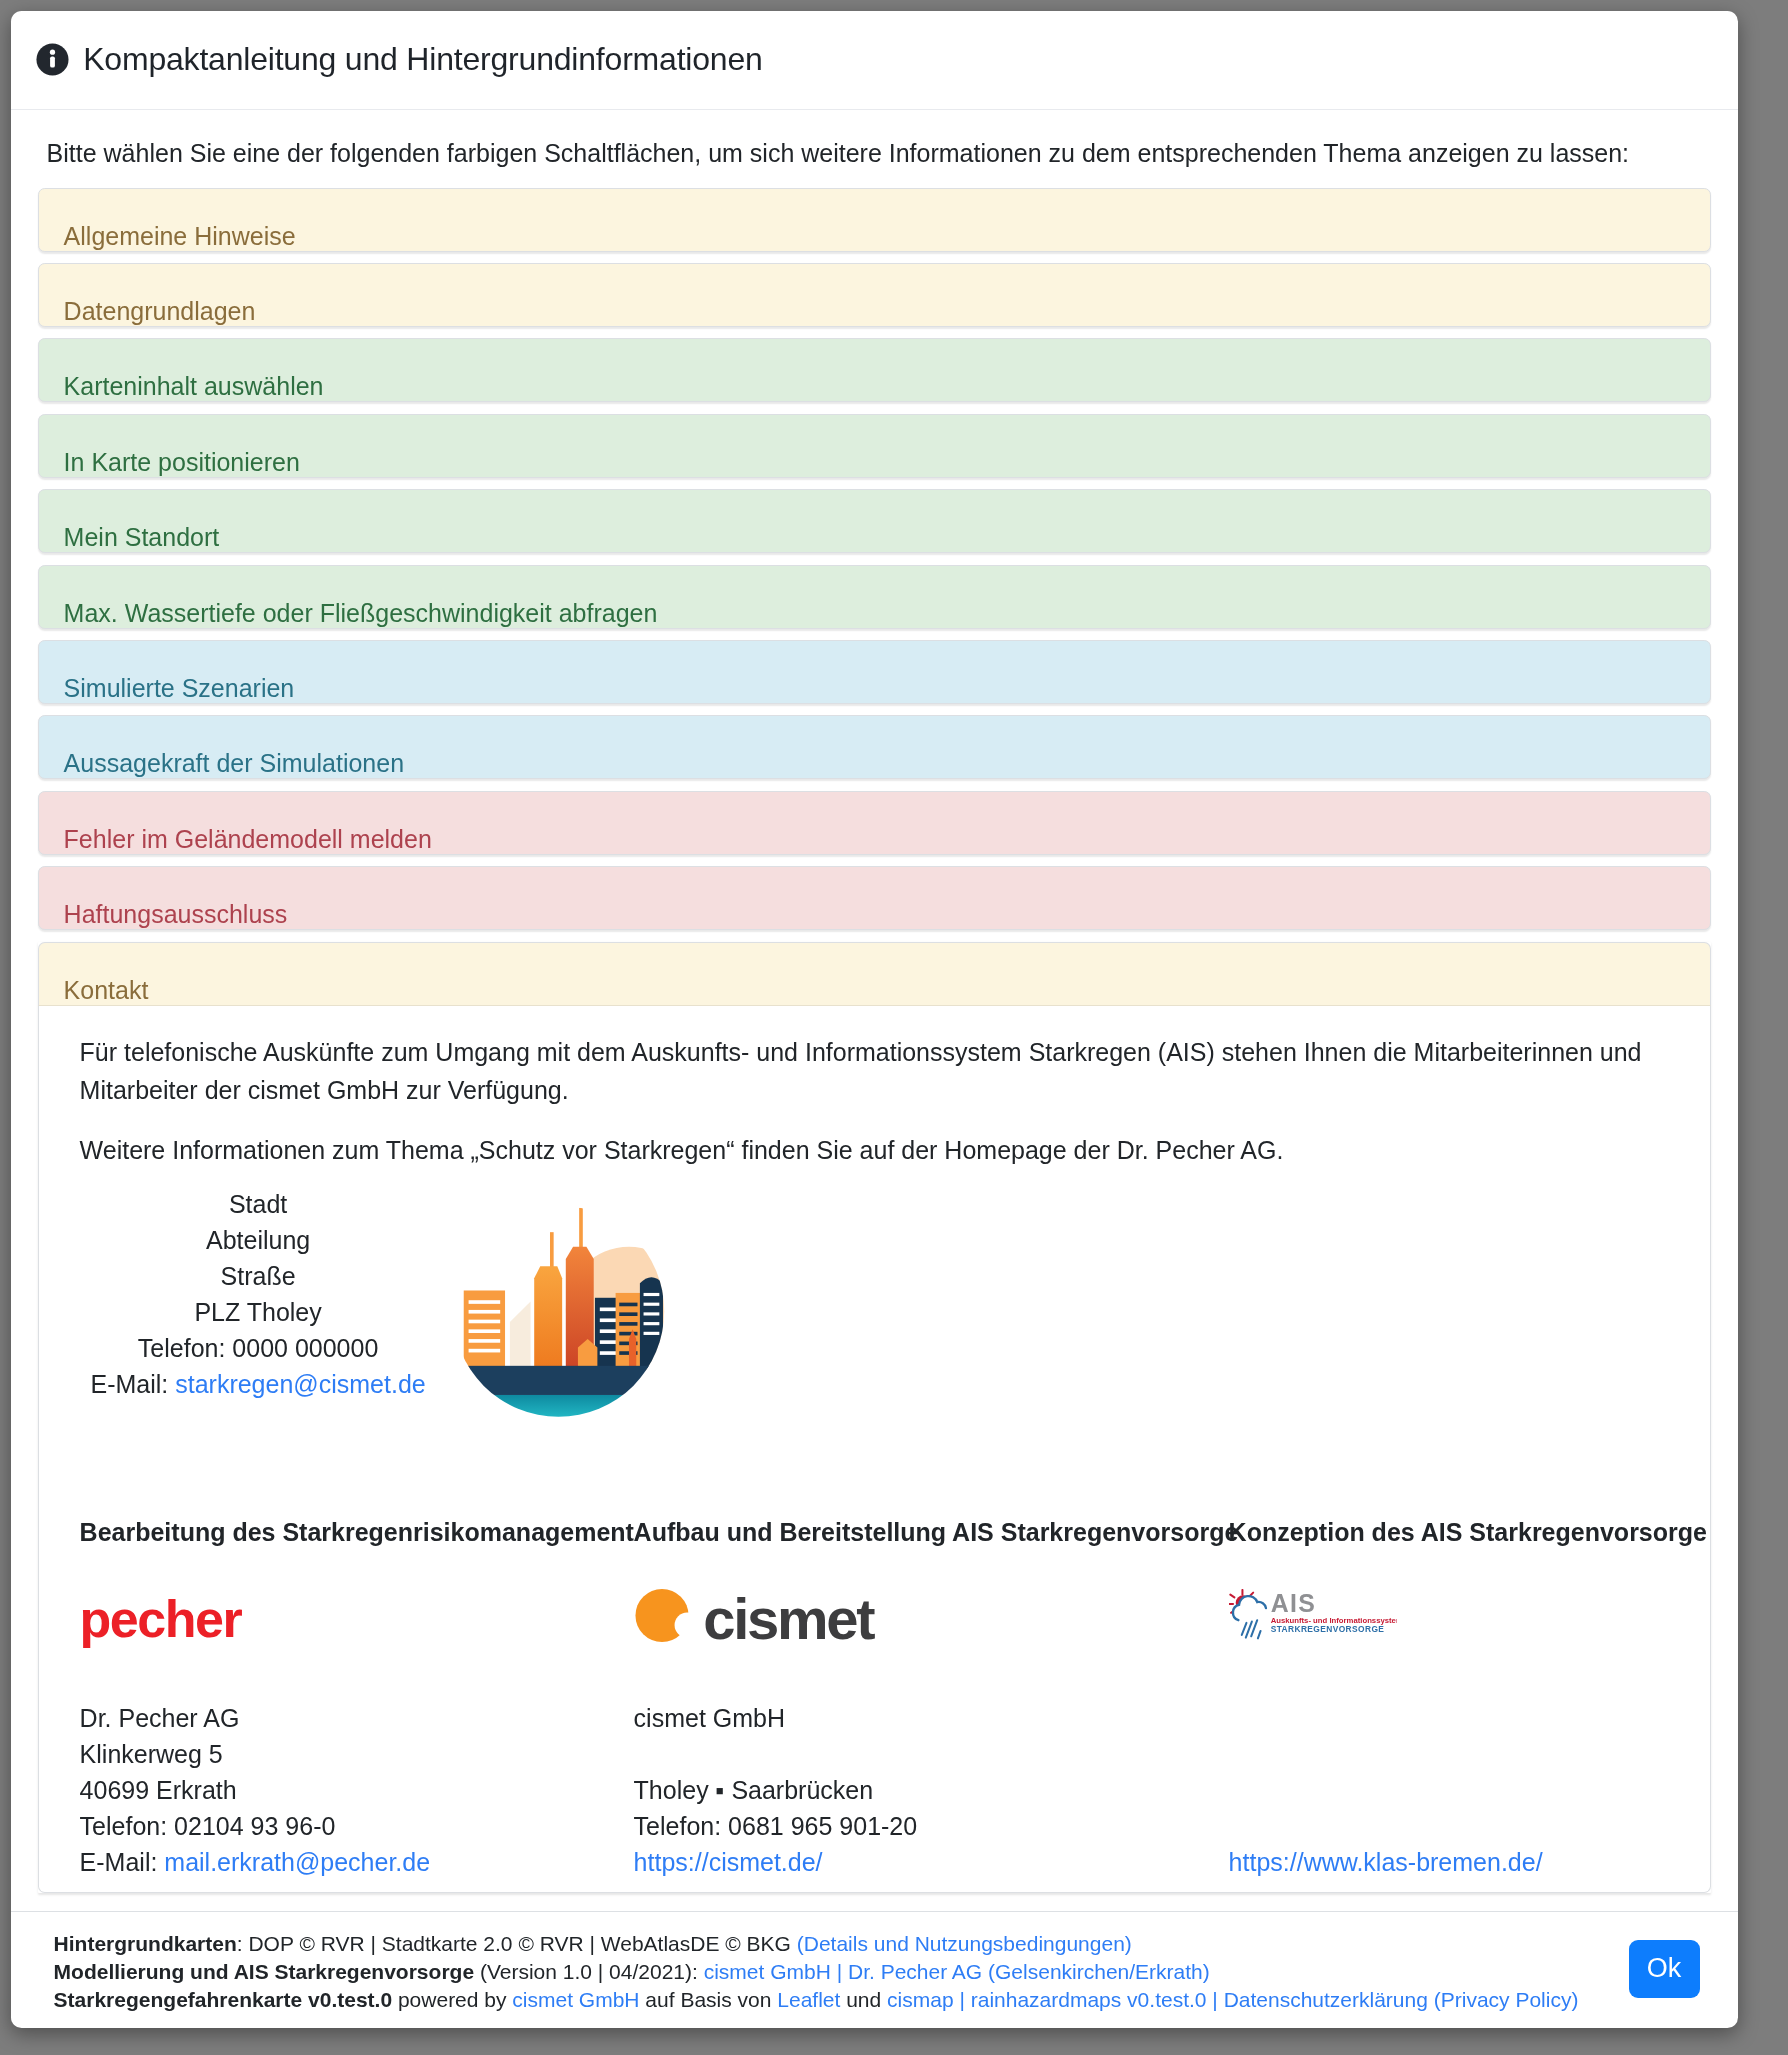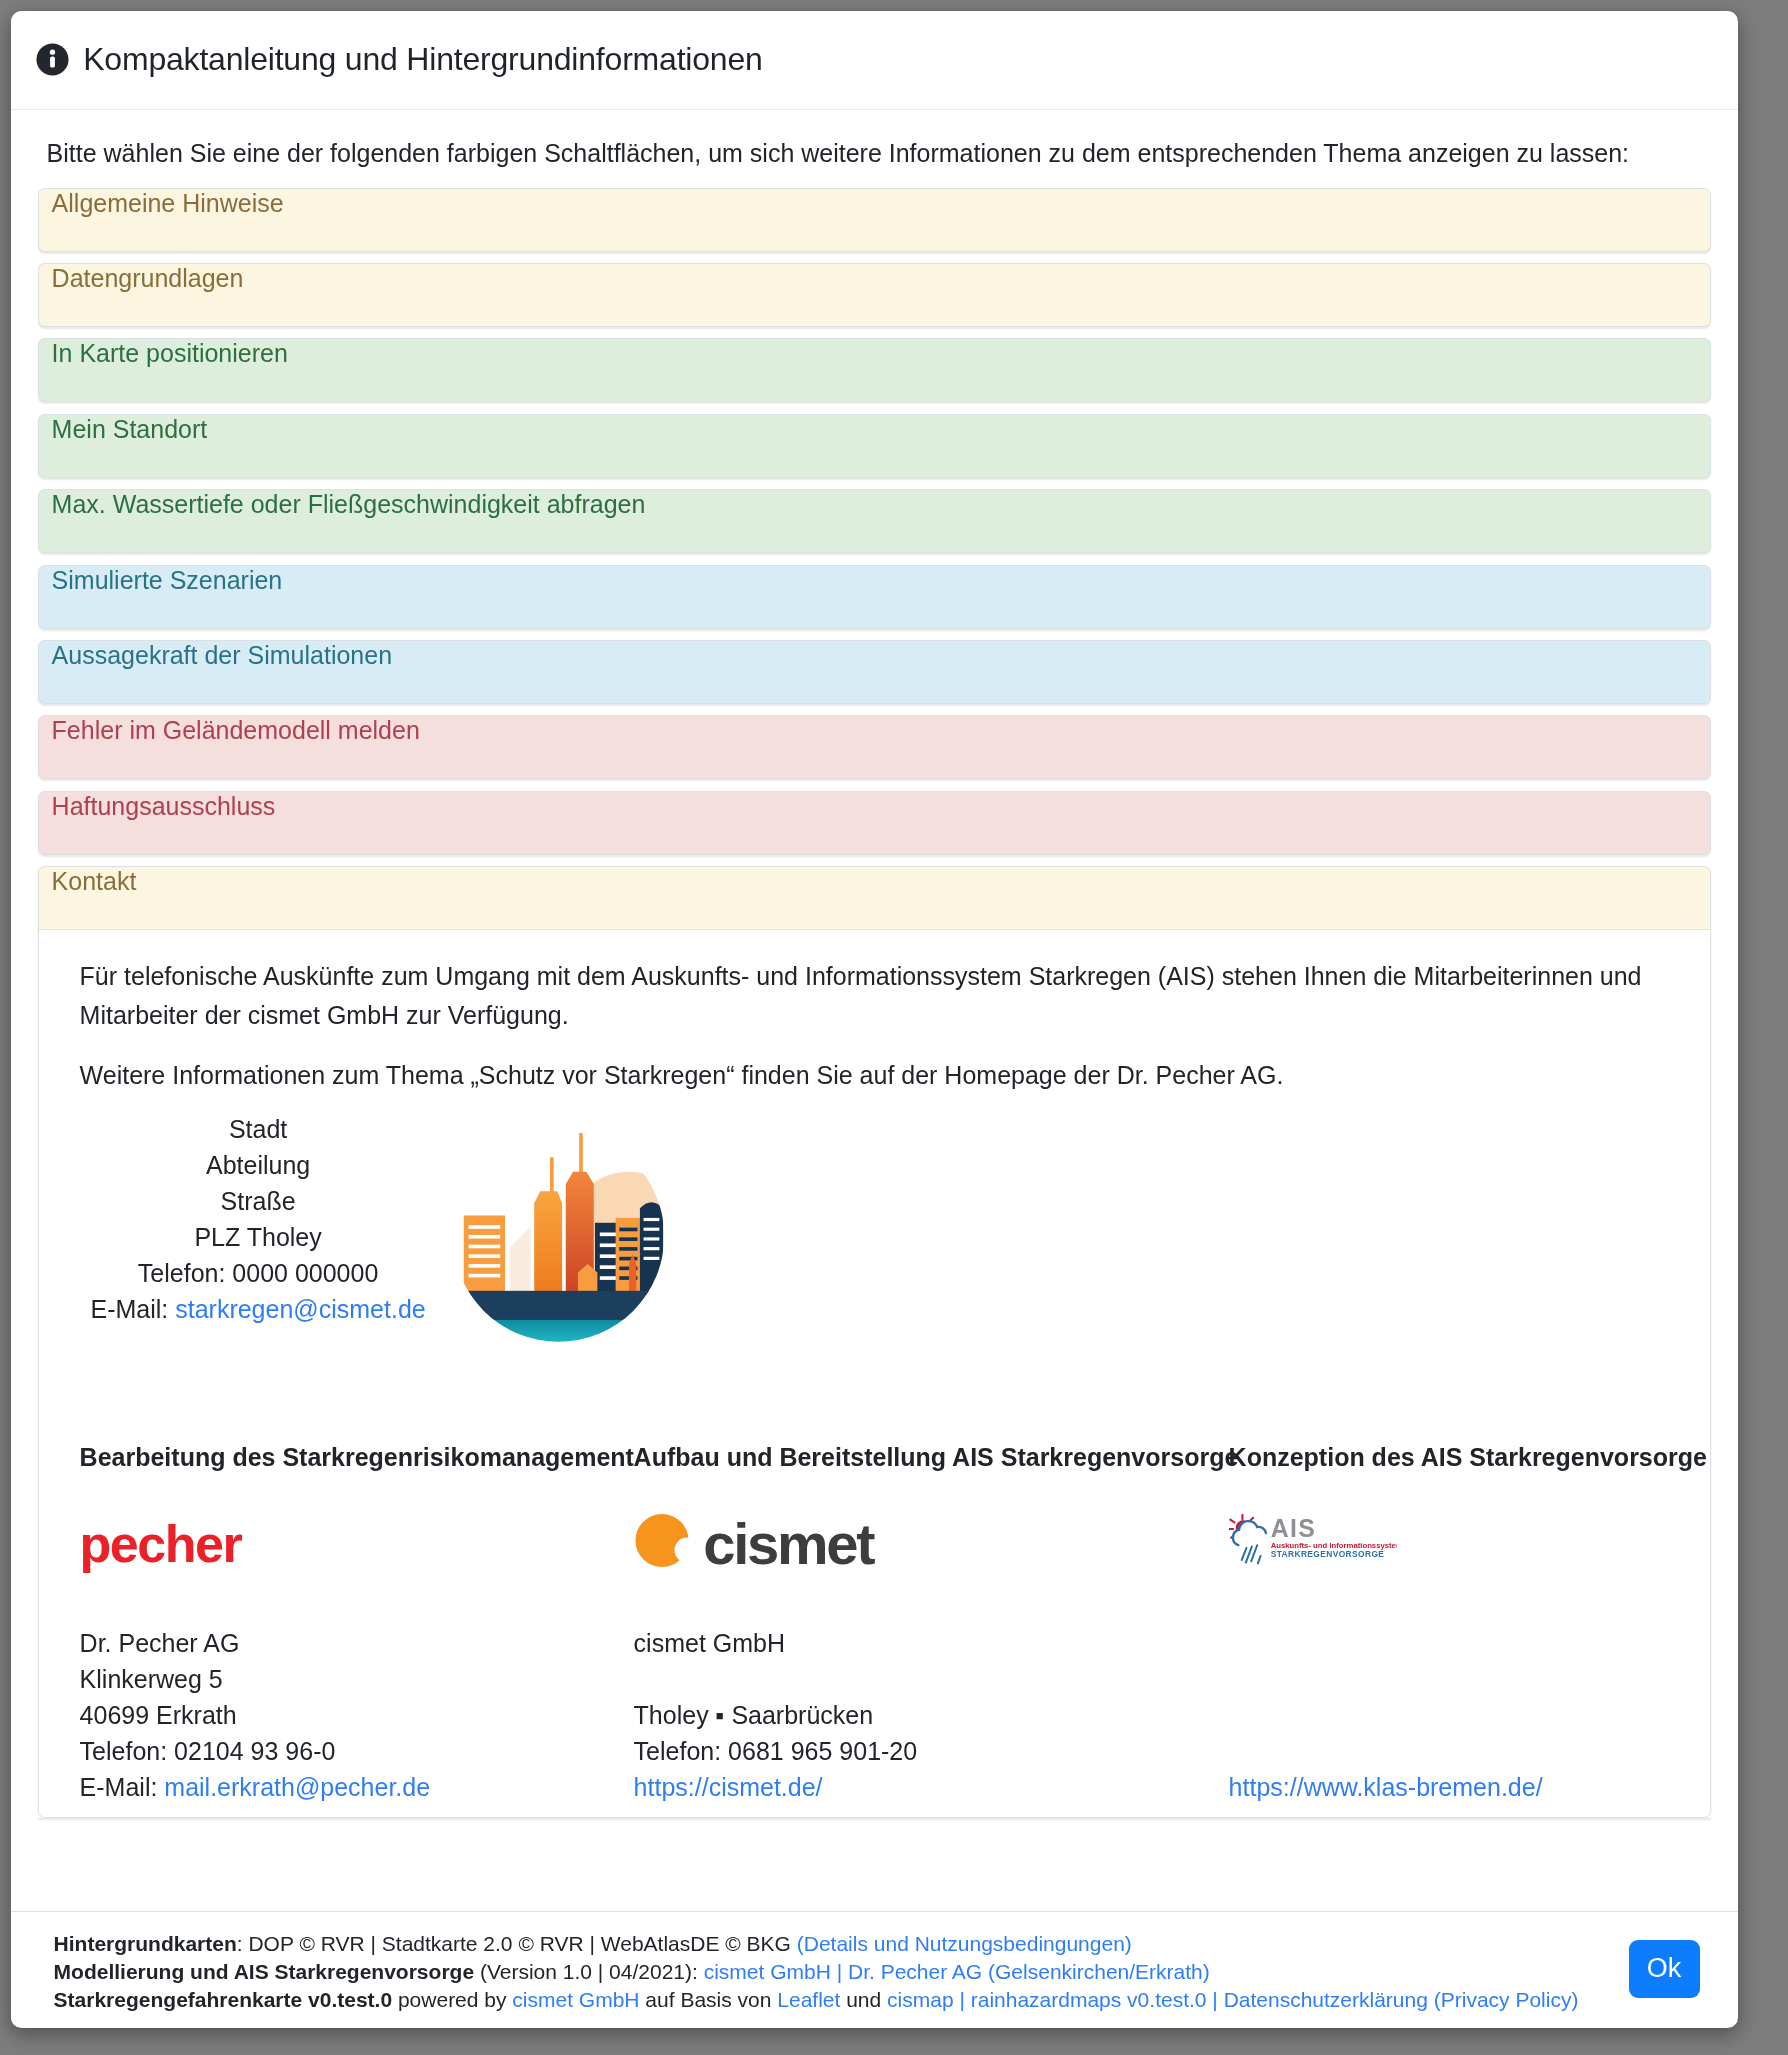--- a/index.html
+++ b/index.html
@@ -22,22 +22,22 @@
     padding:0 24px;border-bottom:1.5px solid #e8eaee;box-sizing:border-box;
   }
   .modal-header h1{
     margin:0;font-size:32px;font-weight:500;color:#1f242a;letter-spacing:-0.2px;
   }
   .info-icon{display:flex;align-items:center;}
   
   .modal-body{padding:0 27px;}
   .intro{margin:29px 9px 20px 9px;font-size:25px;color:#212529;}
   .acc{
-    height:64px;display:flex;align-items:flex-start;
-    padding-left:13px;margin-bottom:11.4px;
+    height:64px;display:flex;align-items:flex-end;
+    padding-left:25px;margin-bottom:11.4px;
     border:1.5px solid #dcdfe3;border-radius:6.8px;box-sizing:border-box;
     font-size:25px;cursor:pointer;
     box-shadow:0 1.5px 1.5px rgba(0,0,0,.09);
   }
   .warning{background:#fcf5df;color:#8a6d3b;}
   .success{background:#ddeedd;color:#2e6f41;}
   .info{background:#d7ecf4;color:#2a7287;}
   .danger{background:#f5dede;color:#ad424e;}
   
   .card{margin-bottom:11.4px;border-radius:1px;box-shadow:0 1.5px 2.3px rgba(0,0,0,.10);}
@@ -106,20 +106,23 @@
   </div>
 
   <div class="modal-body">
     <p class="intro">Bitte wählen Sie eine der folgenden farbigen Schaltflächen, um sich weitere Informationen zu dem entsprechenden Thema anzeigen zu lassen:</p>
 
     <div class="acc warning">
         <span>Allgemeine Hinweise</span>
       </div>
     <div class="acc warning">
         <span>Datengrundlagen</span>
+      </div>
+    <div class="acc success">
+        <span>Karteninhalt auswählen</span>
       </div>
     <div class="acc success">
         <span>In Karte positionieren</span>
       </div>
     <div class="acc success">
         <span>Mein Standort</span>
       </div>
     <div class="acc success">
         <span>Max. Wassertiefe oder Fließgeschwindigkeit abfragen</span>
       </div>

